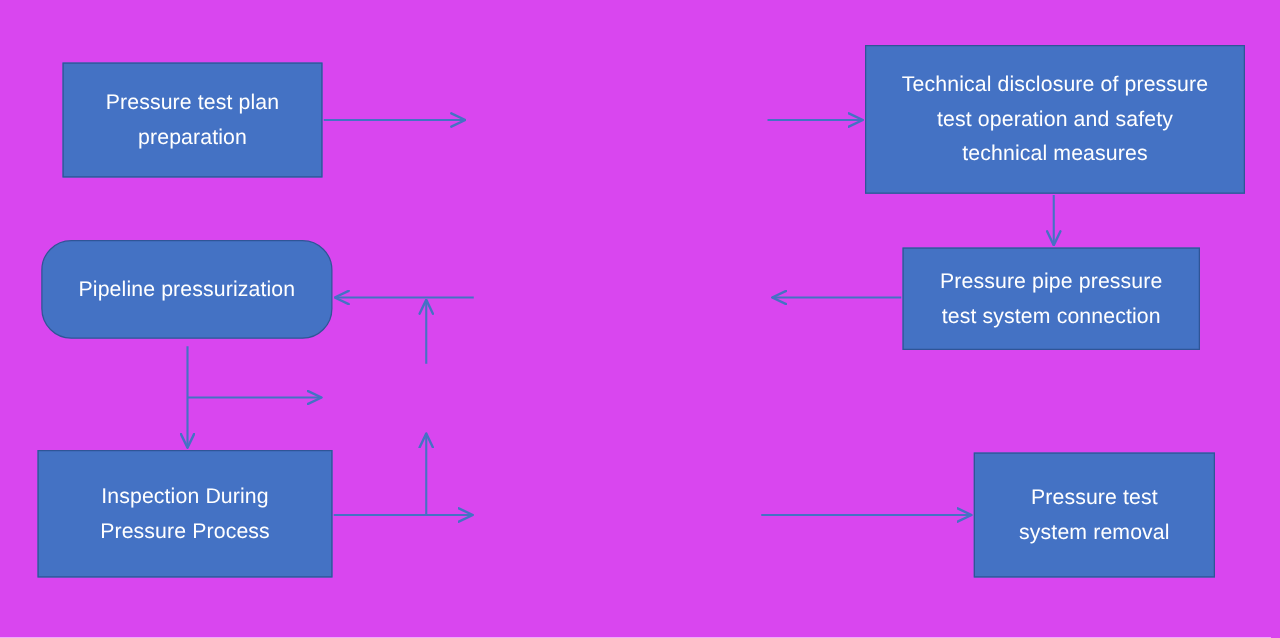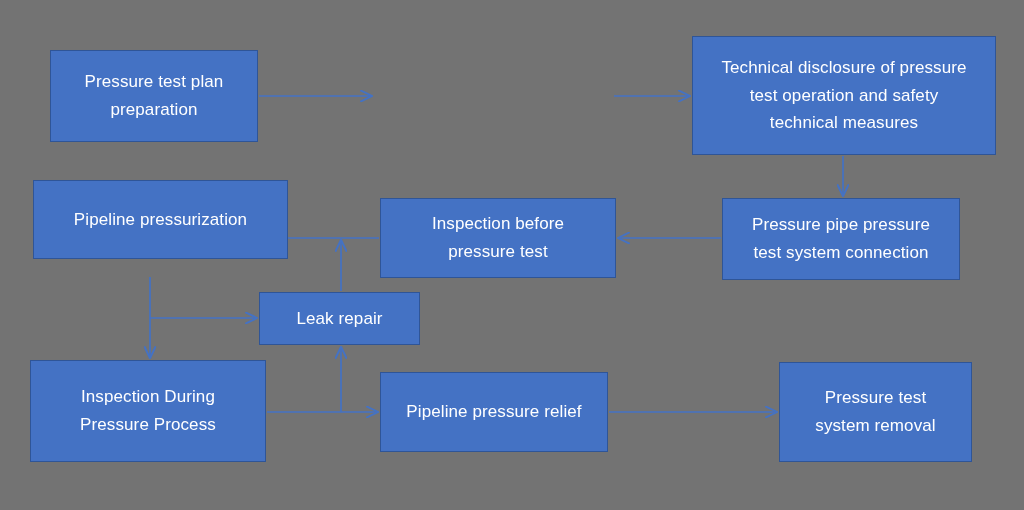--- a/index.html
+++ b/index.html
@@ -4,21 +4,21 @@
 <style>
   html, body {
     margin: 0;
     padding: 0;
     background: #ffffff;
   }
   #canvas {
     position: relative;
     width: 1024px;
     height: 510px;
-    background: #737373;
+    background: #d946ef;
     overflow: hidden;
     font-family: "Liberation Sans", sans-serif;
   }
   .node {
     position: absolute;
     box-sizing: border-box;
     background: #4472c4;
     border: 1px solid #2f5597;
     color: #ffffff;
     display: flex;
@@ -89,40 +89,30 @@
     <span class="node-label">Technical disclosure of pressure
 test operation and safety
 technical measures</span>
   </div>
 
   <div class="node" style="left:722px; top:198px; width:238px; height:82px;">
     <span class="node-label">Pressure pipe pressure
 test system connection</span>
   </div>
 
-  <div class="node" style="left:380px; top:198px; width:236px; height:80px;">
-    <span class="node-label">Inspection before
-pressure test</span>
-  </div>
 
-  <div class="node" style="left:33px; top:180px; width:255px; height:79px;">
+  <div class="node" style="left:33px; top:192px; width:233px; height:79px;border-radius:24px;">
     <span class="node-label">Pipeline pressurization</span>
   </div>
 
-  <div class="node" style="left:259px; top:292px; width:161px; height:53px;">
-    <span class="node-label">Leak repair</span>
-  </div>
 
   <div class="node" style="left:30px; top:360px; width:236px; height:102px;">
     <span class="node-label">Inspection During
 Pressure Process</span>
   </div>
 
-  <div class="node" style="left:380px; top:372px; width:228px; height:80px;">
-    <span class="node-label">Pipeline pressure relief</span>
-  </div>
 
   <div class="node" style="left:779px; top:362px; width:193px; height:100px;">
     <span class="node-label">Pressure test
 system removal</span>
   </div>
 
 </div>
 
 </body></html>

